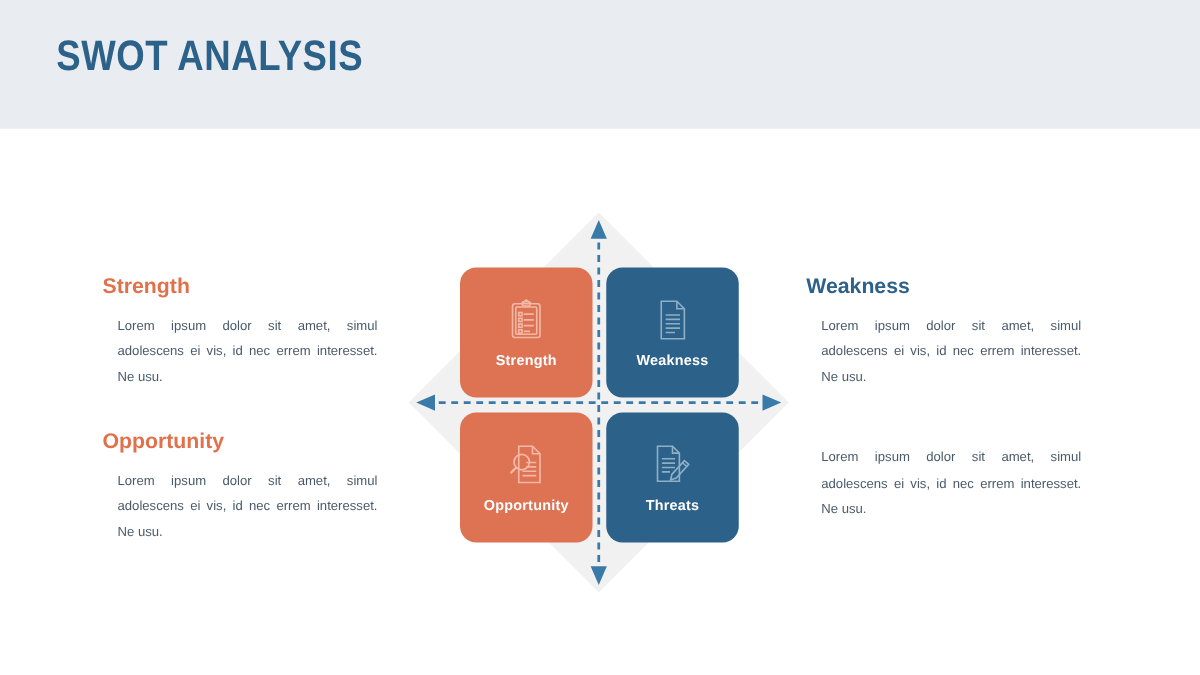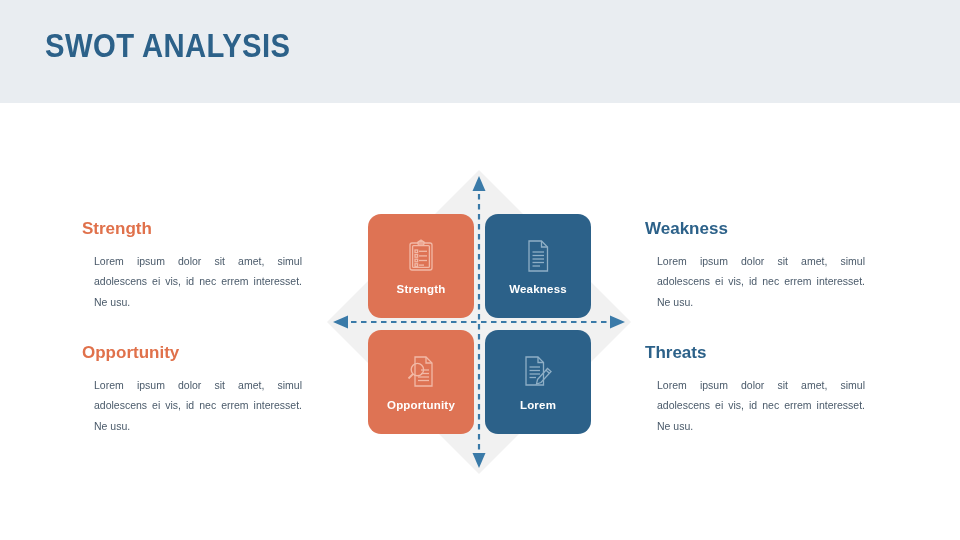--- a/index.html
+++ b/index.html
@@ -135,21 +135,20 @@
   <p class="block-heading coral">Opportunity</p>
   <p class="block-body">Lorem ipsum dolor sit amet, simul adolescens ei vis, id nec errem interesset. Ne usu.</p>
 </div>
 
 <div class="text-block right row-top">
   <p class="block-heading blue">Weakness</p>
   <p class="block-body">Lorem ipsum dolor sit amet, simul adolescens ei vis, id nec errem interesset. Ne usu.</p>
 </div>
 
 <div class="text-block right row-bottom">
-  <p class="block-heading blue">Threats</p>
   <p class="block-body">Lorem ipsum dolor sit amet, simul adolescens ei vis, id nec errem interesset. Ne usu.</p>
 </div>
 
 <div class="diagram">
 
   <svg width="320" height="320" viewBox="0 0 320 320">
 
     <polygon points="160,8 312,160 160,312 8,160" fill="#f1f1f1"></polygon>
 
     <g>
@@ -224,17 +223,17 @@
           <path d="M4 2 H16 L21.5 7.5 V30 H4 Z"></path>
           <path d="M16 2 V7.5 H21.5"></path>
           <line x1="7.5" y1="12" x2="18" y2="12"></line>
           <line x1="7.5" y1="15.5" x2="18" y2="15.5"></line>
           <line x1="7.5" y1="19" x2="18" y2="19"></line>
           <line x1="7.5" y1="22.5" x2="14" y2="22.5"></line>
           <path d="M15.5 24.5 L25.5 13.5 L29 16.5 L19 27.5 L14.5 29 Z"></path>
           <line x1="24" y1="15.2" x2="27.4" y2="18.2"></line>
         </svg>
       </span>
-      <span class="card-label">Lorem</span>
+      <span class="card-label">Threats</span>
     </div>
 
   </div>
 </div>
 
 </body></html>

